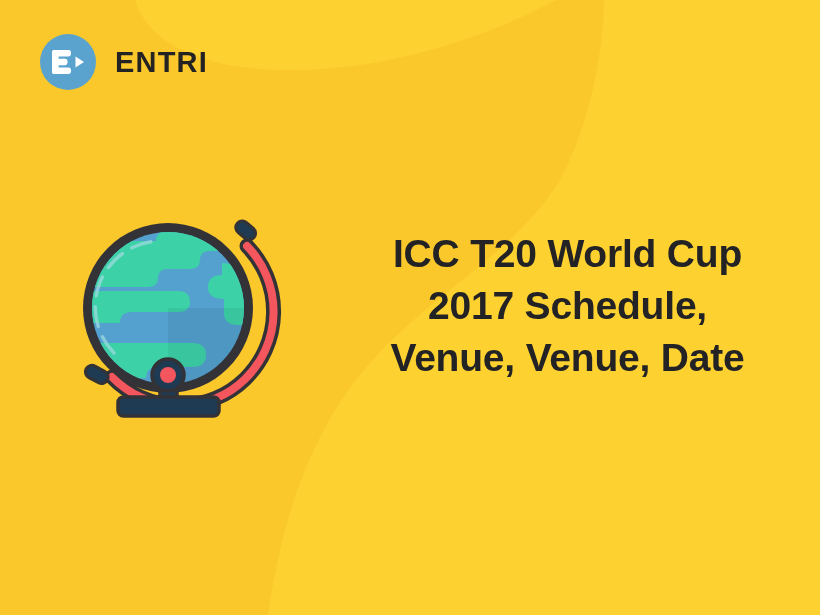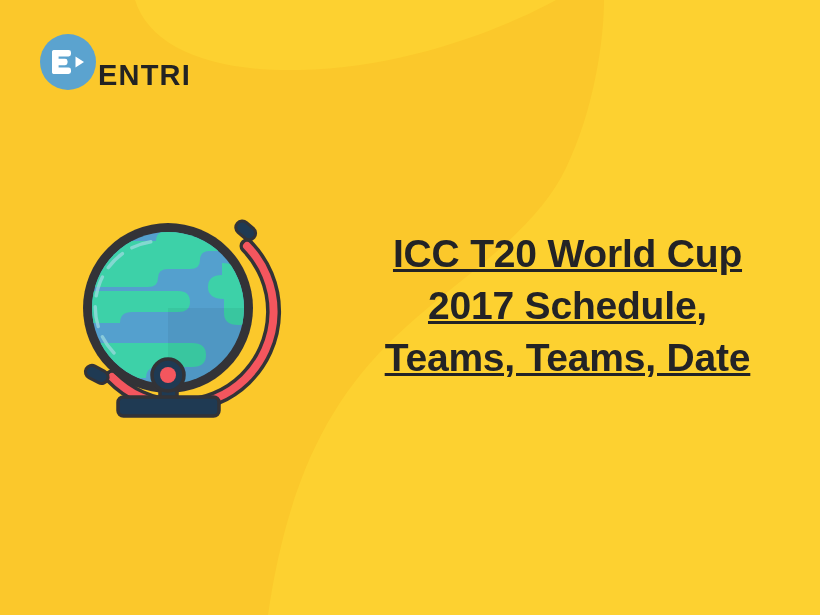--- a/index.html
+++ b/index.html
@@ -27,22 +27,22 @@
     height: 615px;
     pointer-events: none;
   }
 
   
   .brand {
     position: absolute;
     left: 40px;
     top: 34px;
     display: flex;
-    align-items: flex-end;
-    gap: 2px;
+    align-items: center;
+    gap: 19px;
     z-index: 5;
   }
   .brand-mark {
     width: 56px;
     height: 56px;
     border-radius: 50%;
     background: #5BA3CF;
     display: flex;
     align-items: center;
     justify-content: center;
@@ -77,21 +77,20 @@
     text-align: center;
     color: #232326;
     font-size: 39px;
     font-weight: 700;
     line-height: 1.33;
     letter-spacing: -0.2px;
   }
   .headline .line {
     display: block;
     white-space: nowrap;
-    text-decoration: underline;
   }
 </style>
 </head>
 <body>
 
 <div class="banner">
 
   <svg class="bg-blob" viewBox="0 0 820 615" preserveAspectRatio="none" aria-hidden="true">
     <path d="M133,0
              C152,46 205,66 290,70
@@ -181,16 +180,16 @@
         <circle cx="96" cy="170" r="16" fill="#1F3A53" stroke="#333337" stroke-width="3.5"></circle>
         <circle cx="96" cy="170" r="8" fill="#F4565E"></circle>
         <rect x="46" y="192" width="101" height="19" rx="5.5" fill="#1F3A53" stroke="#333337" stroke-width="3.5"></rect>
       </g>
     </svg>
   </div>
 
   <div class="headline">
     <span class="line">ICC T20 World Cup</span>
     <span class="line">2017 Schedule,</span>
-    <span class="line">Teams, Teams, Date</span>
+    <span class="line">Venue, Venue, Date</span>
   </div>
 
 </div>
 
 </body></html>

